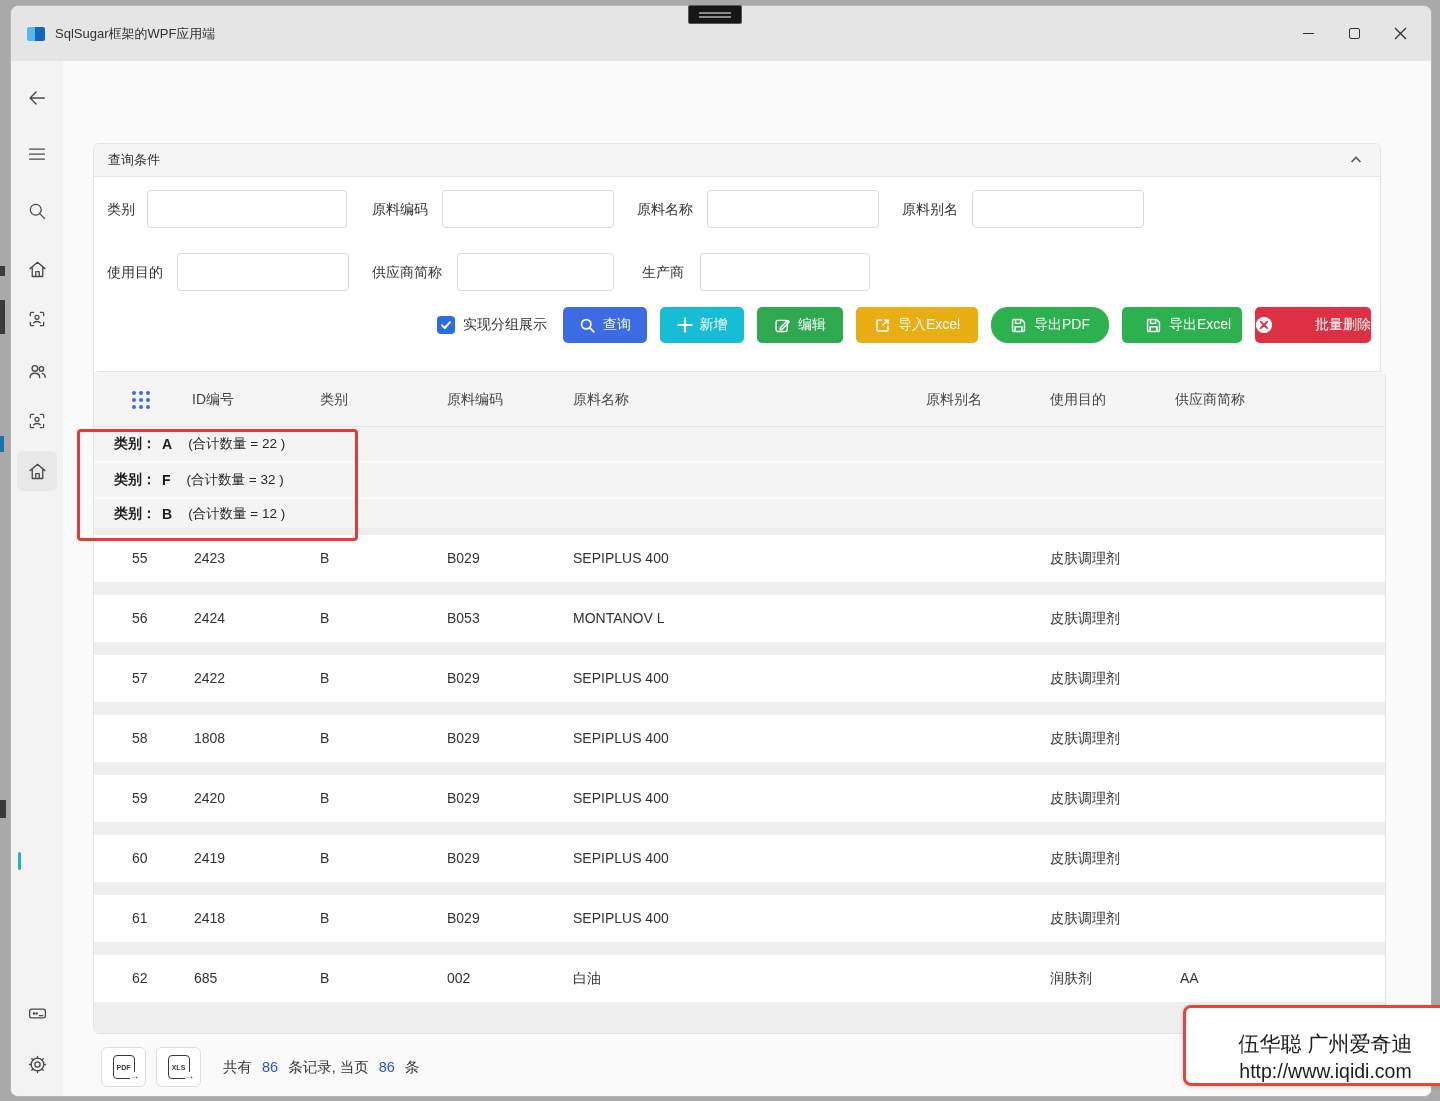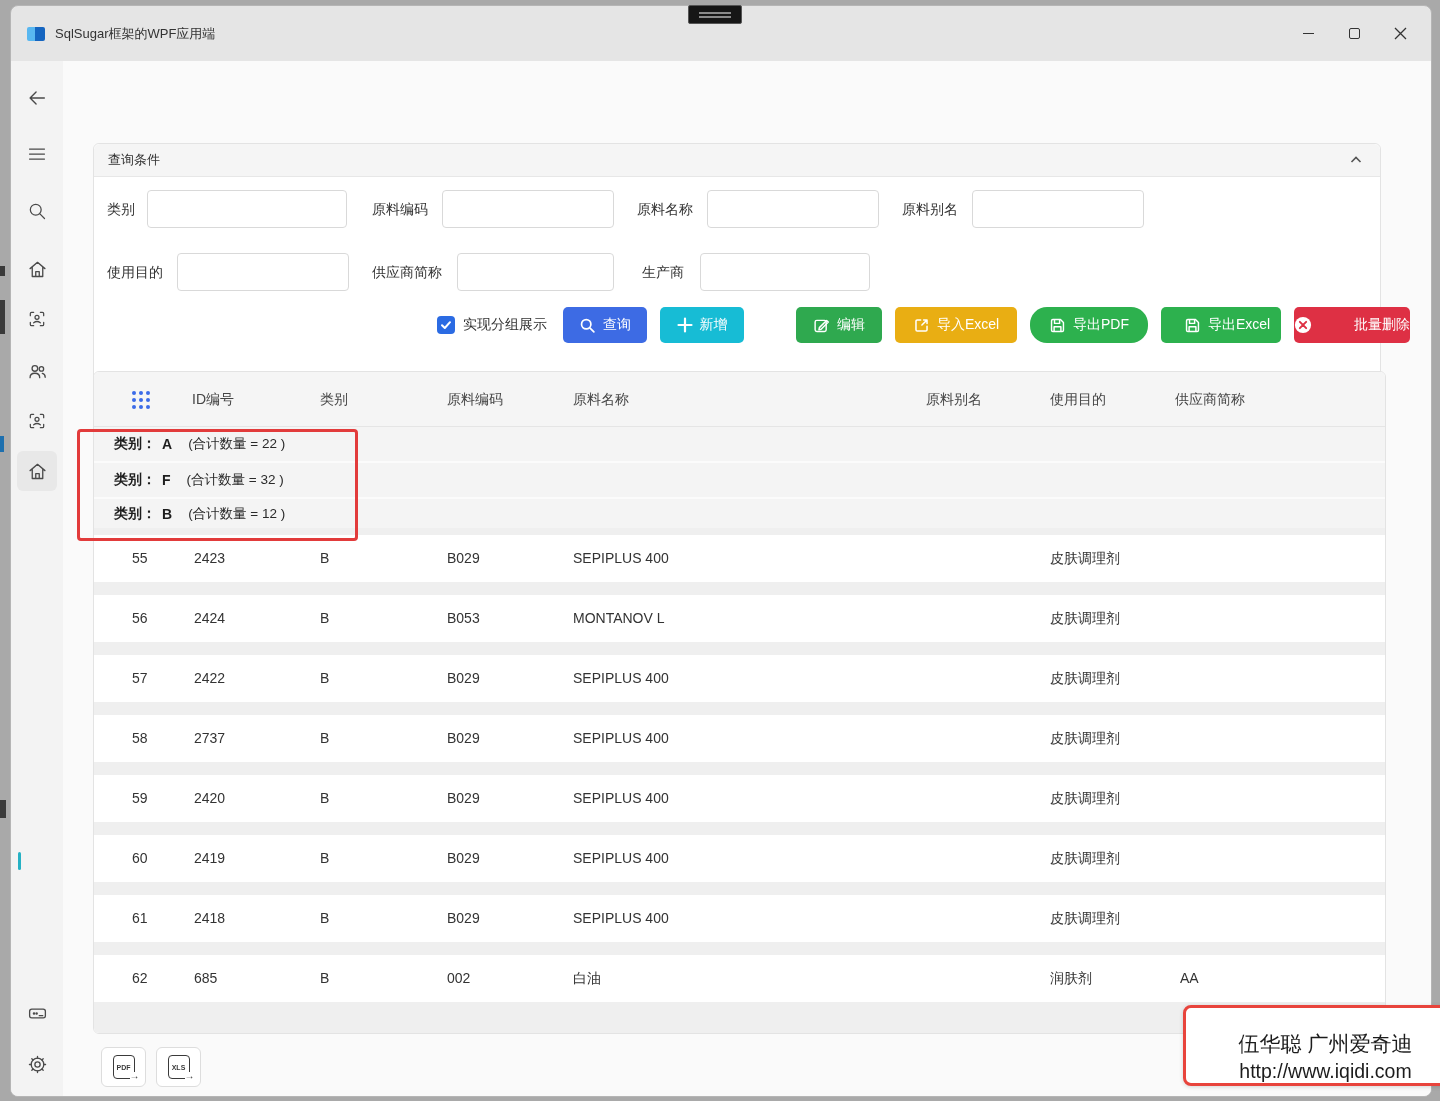--- a/index.html
+++ b/index.html
@@ -51,21 +51,21 @@
   .chk-wrap { display:flex; align-items:center; gap:8px; margin-right:3px;font-family:Liberation Serif, serif; }
   .checkbox { width:18px; height:18px; background:#2b6be3; border-radius:4px; display:flex; align-items:center; justify-content:center; }
   .chk-label { font-size:14px; color:#333; white-space:nowrap; }
 
   .btn { height:36px; border:none; border-radius:5px; color:#fff; font-size:14px;
          display:flex; align-items:center; justify-content:center; gap:7px; cursor:pointer;
          font-family:"Liberation Sans","DejaVu Sans",sans-serif; }
   .btn svg { flex:none; }
   .btn-query  { width:84px;  background:#3d6be4; }
   .btn-add    { width:84px;  background:#17bcd5; }
-  .btn-edit   { width:86px;  background:#2fa94f;margin-left:39px; }
+  .btn-edit   { width:86px;  background:#2fa94f; }
   .btn-import { width:122px; background:#e9ae13; }
   .btn-epdf   { width:118px; background:#2db14e;border-radius:17px; }
   .btn-eexcel { width:120px; background:#2db14e;padding-left:12px; }
   .btn-del    { width:116px; background:#de3044;justify-content:space-between; }
 
   
   .table-panel { left:30px; top:310px; width:1293px; height:663px; overflow:hidden; }
   .thead { position:absolute; left:0; right:0; top:0; height:55px; background:#f5f5f5; border-bottom:1px solid #e5e5e5; }
   .hcell { position:absolute; top:0; height:55px; line-height:55px; font-size:14px; color:#454545; }
   .grid-icon { position:absolute; left:38px; top:19px; width:18px; height:18px;
@@ -358,21 +358,21 @@
           <span class="cell c-num">57</span>
           <span class="cell c-id">2422</span>
           <span class="cell c-cat">B</span>
           <span class="cell c-code">B029</span>
           <span class="cell c-name">SEPIPLUS 400</span>
           <span class="cell c-purp">皮肤调理剂</span>
           <span class="cell c-sup"></span>
         </div>
         <div class="row-card">
           <span class="cell c-num">58</span>
-          <span class="cell c-id">2737</span>
+          <span class="cell c-id">1808</span>
           <span class="cell c-cat">B</span>
           <span class="cell c-code">B029</span>
           <span class="cell c-name">SEPIPLUS 400</span>
           <span class="cell c-purp">皮肤调理剂</span>
           <span class="cell c-sup"></span>
         </div>
         <div class="row-card">
           <span class="cell c-num">59</span>
           <span class="cell c-id">2420</span>
           <span class="cell c-cat">B</span>
@@ -419,20 +419,23 @@
           <span>PDF</span>
             <em>→</em>
         </span>
       </div>
       <div class="file-btn" style="left:93px;">
         <span class="file-glyph">
           <span>XLS</span>
             <em>→</em>
         </span>
       </div>
+      <div class="pager-text">
+        <span>共有</span><b>86</b><span>条记录, 当页</span><b>86</b><span>条</span>
+      </div>
     </div>
   </div>
 </div>
 
 <div class="watermark">
   <div class="wm1">伍华聪 广州爱奇迪</div>
   <div class="wm2">http://www.iqidi.com</div>
 </div>
 
 </body></html>

